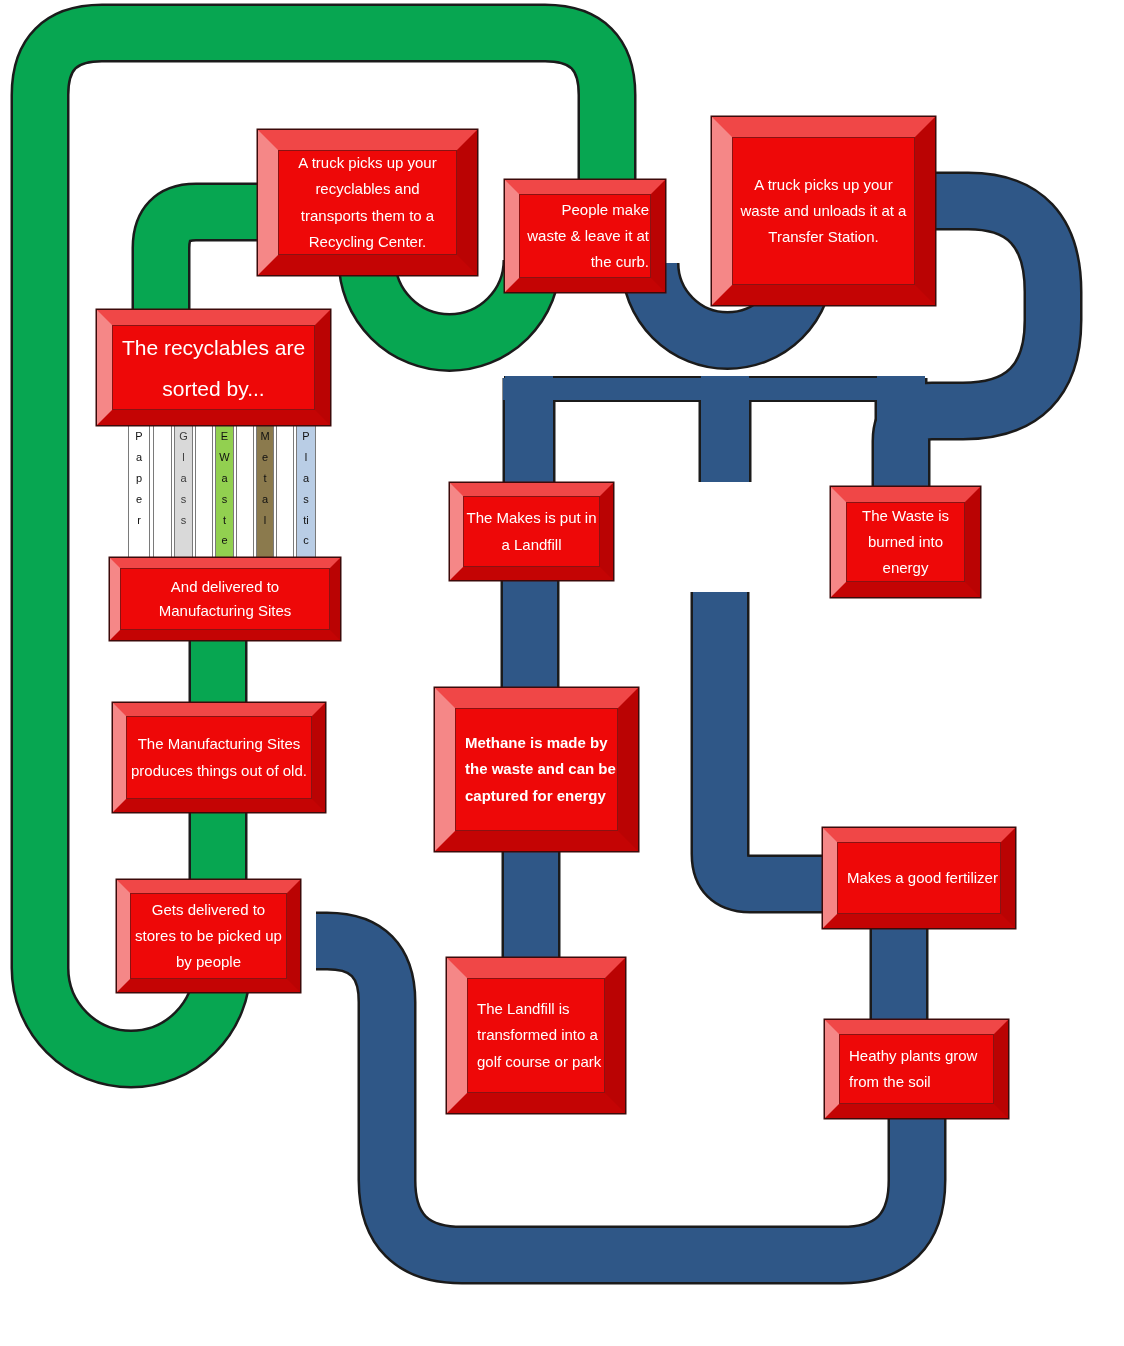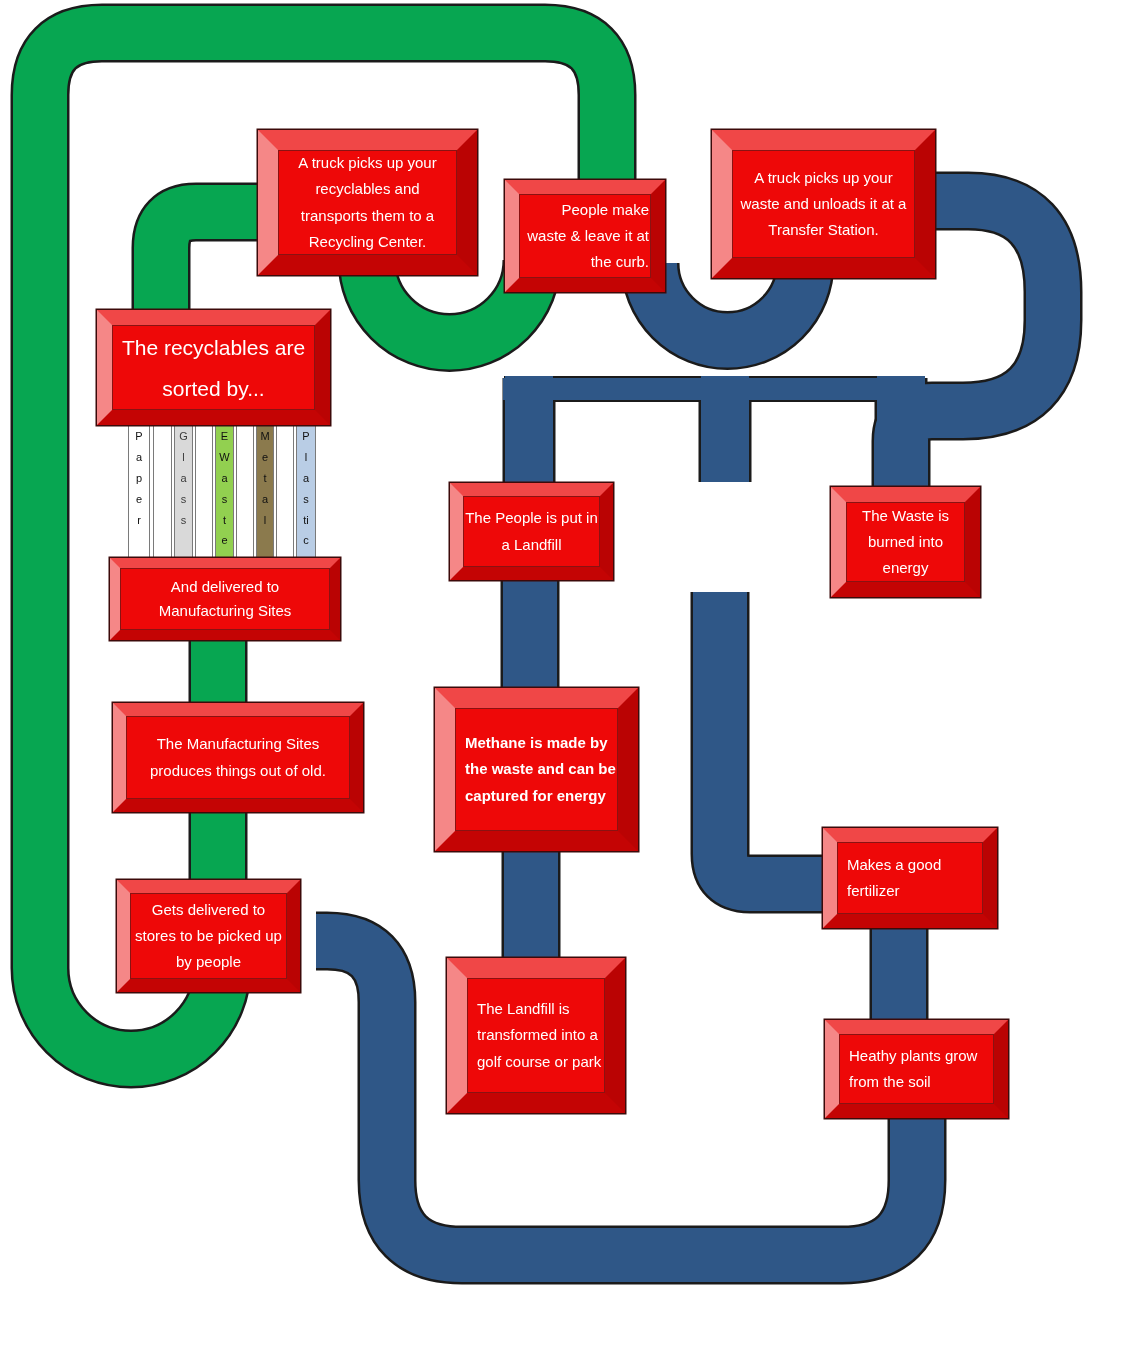--- a/index.html
+++ b/index.html
@@ -11,30 +11,30 @@
         border-color:#f04747 #ba0303 #c40404 #f58787;background:#ee0808;
         box-shadow:0 0 0 1.5px #3c0a0a, inset 0 0 0 1px #8a1212;
         display:flex;align-items:center;justify-content:center;
         color:#fff;text-align:center;font-size:15px;line-height:1.75;}
   .node .txt{width:100%;padding:0 2px;}
   .node.left{justify-content:flex-start;text-align:left;}
   .node.left .txt{padding-left:10px;}
   
   .n-truckrec {left:258px;top:130px;width:219px;height:145px;border-width:20px;}
   .n-people   {left:505px;top:180px;width:160px;height:112px;border-width:14px;text-align:right;}
-  .n-transfer {left:712px;top:130px;width:223px;height:148px;border-width:20px;}
+  .n-transfer {left:712px;top:117px;width:223px;height:188px;border-width:20px;}
   .n-sorted   {left:97px; top:310px;width:233px;height:115px;border-width:15px;font-size:21px;line-height:1.95;align-items:flex-end;}
   .n-delivered{left:110px;top:558px;width:230px;height:82px; border-width:10px;line-height:1.6;}
-  .n-manuf    {left:113px;top:703px;width:250px;height:109px;border-width:13px;}
+  .n-manuf    {left:113px;top:703px;width:212px;height:109px;border-width:13px;}
   .n-stores   {left:117px;top:880px;width:183px;height:112px;border-width:13px;}
   .n-landfill {left:450px;top:483px;width:163px;height:97px; border-width:13px;}
   .n-compost  {left:652px;top:473px;width:148px;height:127px;border-width:16px;}
   .n-burned   {left:831px;top:487px;width:149px;height:110px;border-width:15px;justify-content:flex-end;}
   .n-methane  {left:435px;top:688px;width:203px;height:163px;border-width:20px;font-weight:bold;}
-  .n-fert     {left:823px;top:828px;width:174px;height:100px;border-width:14px;}
+  .n-fert     {left:823px;top:828px;width:192px;height:100px;border-width:14px;}
   .n-golf     {left:447px;top:958px;width:178px;height:155px;border-width:20px;}
   .n-plants   {left:825px;top:1020px;width:183px;height:98px;border-width:14px;}
   
   .col{position:absolute;top:422px;height:136px;z-index:2;box-sizing:border-box;
        border:1px solid #7a7a7a;font-size:11px;line-height:1.9;color:#111;
        text-align:center;white-space:pre-line;padding-top:3px;overflow:hidden;}
   .c-paper  {left:128px;width:22px;background:#ffffff;}
   .c-sp1    {left:153px;width:19px;background:#ffffff;}
   .c-glass  {left:174px;width:19px;background:#d9d9d9;color:#3b3b3b;}
   .c-sp2    {left:195px;width:18px;background:#ffffff;}
@@ -140,21 +140,21 @@
   <div class="node n-delivered">
     <div class="txt">And delivered to Manufacturing Sites</div>
   </div>
   <div class="node n-manuf">
     <div class="txt">The Manufacturing Sites produces things out of old.</div>
   </div>
   <div class="node n-stores">
     <div class="txt">Gets delivered to stores to be picked up by people</div>
   </div>
   <div class="node n-landfill">
-    <div class="txt">The People is put in a Landfill</div>
+    <div class="txt">The Makes is put in a Landfill</div>
   </div>
   <div class="node n-burned">
     <div class="txt">The Waste is burned into energy</div>
   </div>
   <div class="node n-methane left">
     <div class="txt">Methane is made by the waste and can be captured for energy</div>
   </div>
   <div class="node n-fert left">
     <div class="txt">Makes a good fertilizer</div>
   </div>

